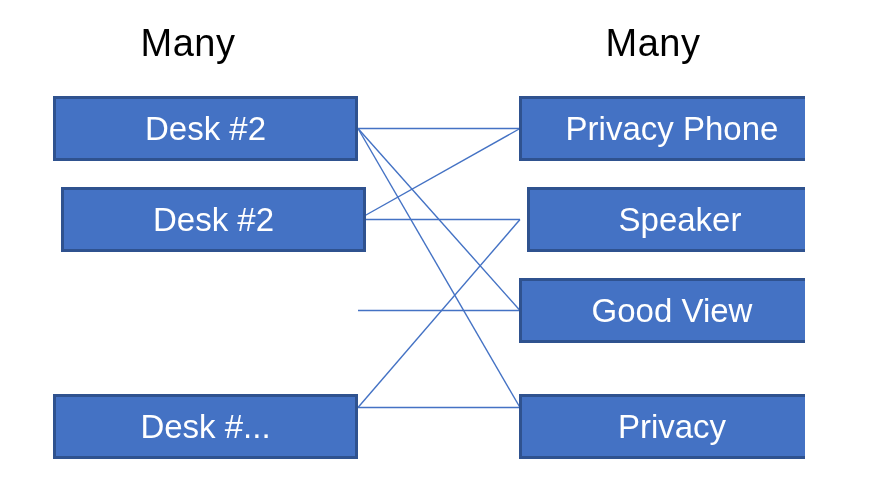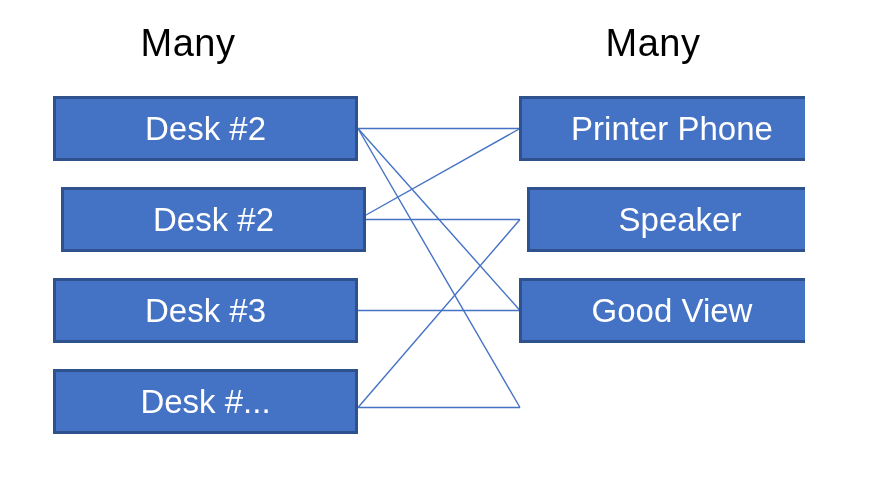--- a/index.html
+++ b/index.html
@@ -39,21 +39,21 @@
     justify-content: center;
     color: var(--box-text, #ffffff);
     font-size: 33px;
     font-weight: 400;
   }
   .node.left  { left: 53px; }
   .node.right { left: 519px; width: 306px; }
   .r0 { top: 96px; }
   .r1 { top: 187px; margin-left: 8px; }
   .r2 { top: 278px; }
-  .r3 { top: 369px; text-align: right; }
+  .r3 { top: 394px; text-align: right; }
 </style>
 </head>
 <body>
 
 <div class="canvas">
 
   <svg class="connectors" viewBox="0 0 885 487" xmlns="http://www.w3.org/2000/svg">
       <line x1="358" y1="128.5" x2="520" y2="128.5" stroke="#4472C4" stroke-width="1.4"></line>
       <line x1="358" y1="128.5" x2="520" y2="310.5" stroke="#4472C4" stroke-width="1.4"></line>
       <line x1="358" y1="128.5" x2="520" y2="407.5" stroke="#4472C4" stroke-width="1.4"></line>
@@ -66,30 +66,30 @@
 
   <div class="col-header left">Many</div>
   <div class="col-header right">Many</div>
 
   <div class="node left r0">
     <span>Desk #2</span>
   </div>
   <div class="node left r1">
     <span>Desk #2</span>
   </div>
-  <div class="node left r2">
-    <span>Desk #3</span>
-  </div>
   <div class="node left r3">
     <span>Desk #...</span>
   </div>
 
   <div class="node right r0">
-    <span>Printer Phone</span>
+    <span>Privacy Phone</span>
   </div>
   <div class="node right r1">
     <span>Speaker</span>
   </div>
   <div class="node right r2">
     <span>Good View</span>
   </div>
+  <div class="node right r3">
+    <span>Privacy</span>
+  </div>
 
 </div>
 
 </body></html>

